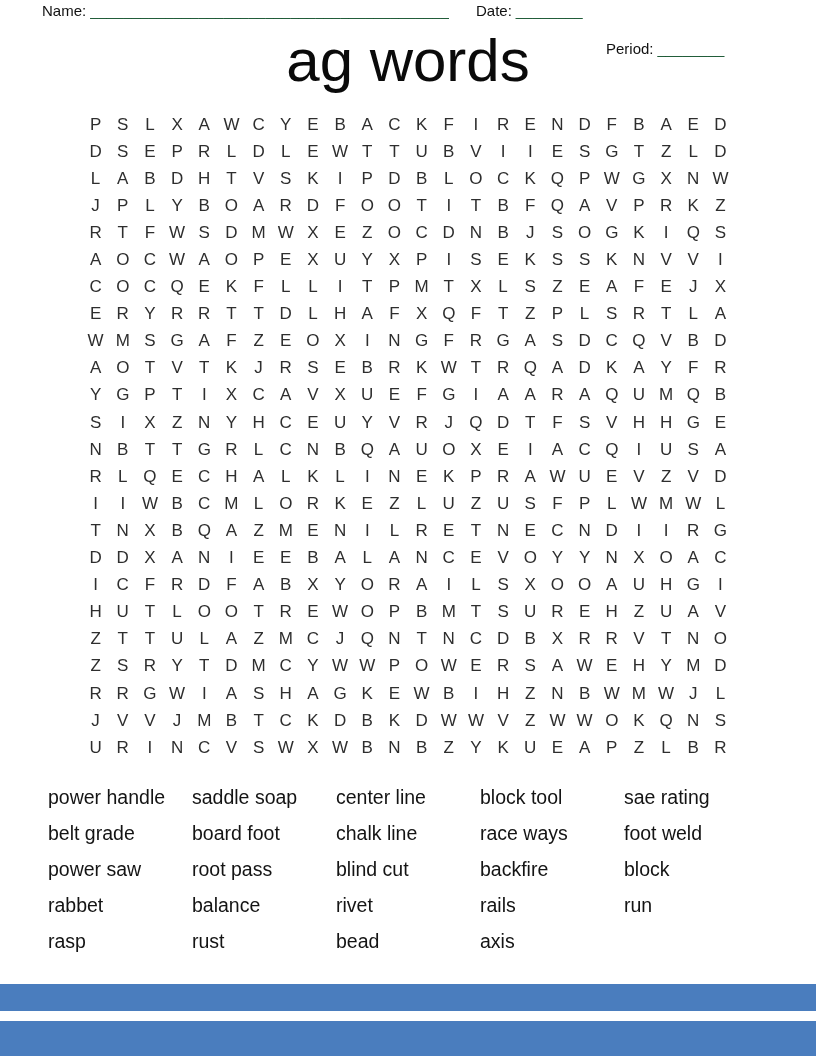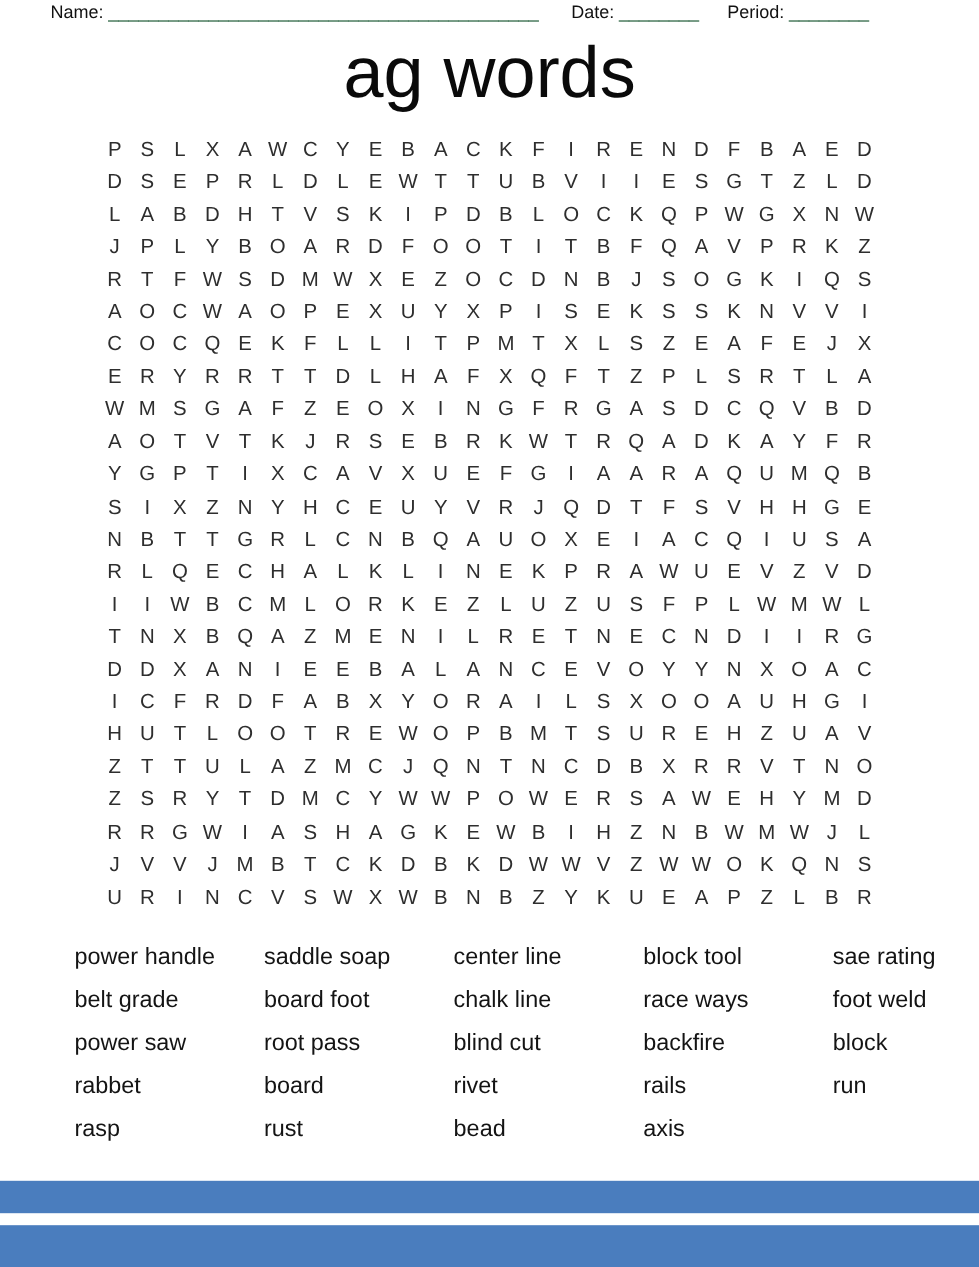--- a/index.html
+++ b/index.html
@@ -5,37 +5,37 @@
   html,body{margin:0;padding:0;}
   body{
     width:816px;height:1056px;background:#ffffff;position:relative;
     font-family:"Liberation Sans", sans-serif;color:#000;overflow:hidden;
   }
   .header-field{position:absolute;top:2px;font-size:15px;white-space:nowrap;color:#111;}
   .header-field .lbl{margin-right:4px;}
   .blank-line{letter-spacing:0;color:#14532d;}
   #name-field{left:42px;}
   #date-field{left:476px;}
-  #period-field{left:606px;}
+  #period-field{left:606px;margin-top:38px;}
   #page-title{
     position:absolute;top:34px;left:0;width:816px;margin:0;
     text-align:center;font-size:60px;font-weight:400;line-height:54px;color:#0a0a0a;
   }
   #letter-grid{
     position:absolute;left:82px;top:111px;width:652px;
     display:grid;grid-template-columns:repeat(24,1fr);grid-auto-rows:27.1px;
   }
   #letter-grid .cell{
     display:flex;align-items:center;justify-content:center;
     font-size:17px;color:#2e2e2e;
   }
   #word-list{
     position:absolute;left:48px;top:779px;display:flex;
   }
-  #word-list .wcol{width:144px;margin-left:14px;}
+  #word-list .wcol{width:144px;}
   #word-list .word{
     font-size:19.5px;line-height:36px;color:#141414;white-space:nowrap;
   }
   .footer-bar{position:absolute;left:0;width:816px;}
   #footer-bar-top{top:984px;height:27px;}
   #footer-bar-bottom{top:1021px;height:35px;}
 </style>
 </head>
 <body>
 
@@ -635,21 +635,21 @@
       <div class="word">power handle</div>
       <div class="word">belt grade</div>
       <div class="word">power saw</div>
       <div class="word">rabbet</div>
       <div class="word">rasp</div>
     </div>
     <div class="wcol">
       <div class="word">saddle soap</div>
       <div class="word">board foot</div>
       <div class="word">root pass</div>
-      <div class="word">board</div>
+      <div class="word">balance</div>
       <div class="word">rust</div>
     </div>
     <div class="wcol">
       <div class="word">center line</div>
       <div class="word">chalk line</div>
       <div class="word">blind cut</div>
       <div class="word">rivet</div>
       <div class="word">bead</div>
     </div>
     <div class="wcol">

